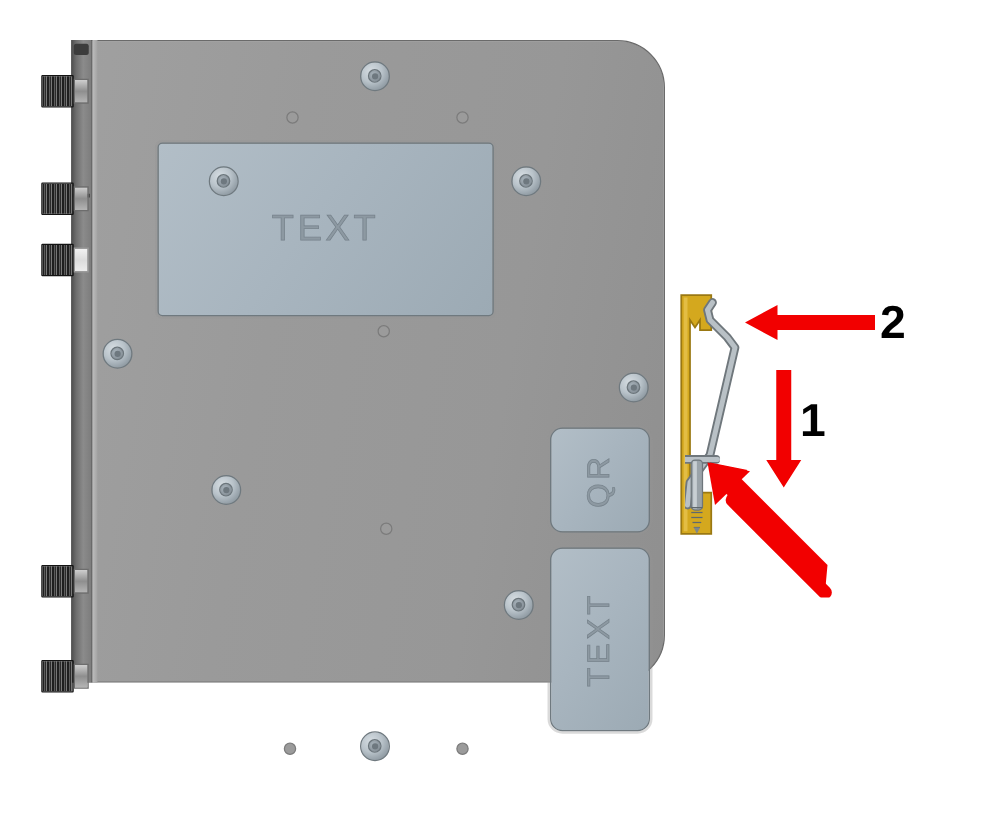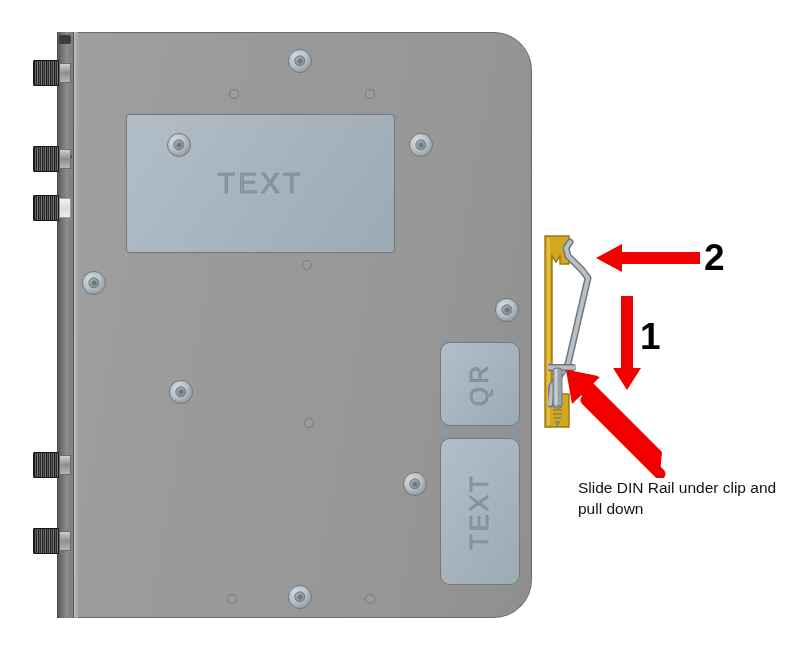--- a/index.html
+++ b/index.html
@@ -18,21 +18,21 @@
     background: #ffffff;
     overflow: hidden;
   }
 
   
   #device {
     position: absolute;
     left: 57px;
     top: 32px;
     width: 475px;
-    height: 586px;
+    height: 514px;
   }
   .body-plate {
     position: absolute;
     left: 0; top: 0;
     width: 100%;
     height: 100%;
     background: linear-gradient(100deg, #a0a0a0 0%, #9a9a9a 35%, #979797 70%, #8f8f8f 100%);
     border-top-right-radius: 38px;
     border-bottom-right-radius: 38px;
     border: 1px solid #6a6a6a;
@@ -341,15 +341,14 @@
 
   <svg class="arrow-svg" id="arrow-3" viewBox="0 0 110 110">
     <path d="M108,108 L28,28 L22,34 L16,4 L46,10 L40,16 L110,86 Z" fill="#f20000" transform="translate(-4,-2)"></path>
     <line x1="104" y1="106" x2="30" y2="32" stroke="#f20000" stroke-width="11" stroke-linecap="round"></line>
     <path d="M10,2 L44,9 L16,36 Z" fill="#f20000"></path>
   </svg>
 
   <div class="num-label" id="num-2">2</div>
   <div class="num-label" id="num-1">1</div>
 
-  <div id="caption">Slide DIN Rail under clip and pull down</div>
 
 </div>
 
 </body></html>

